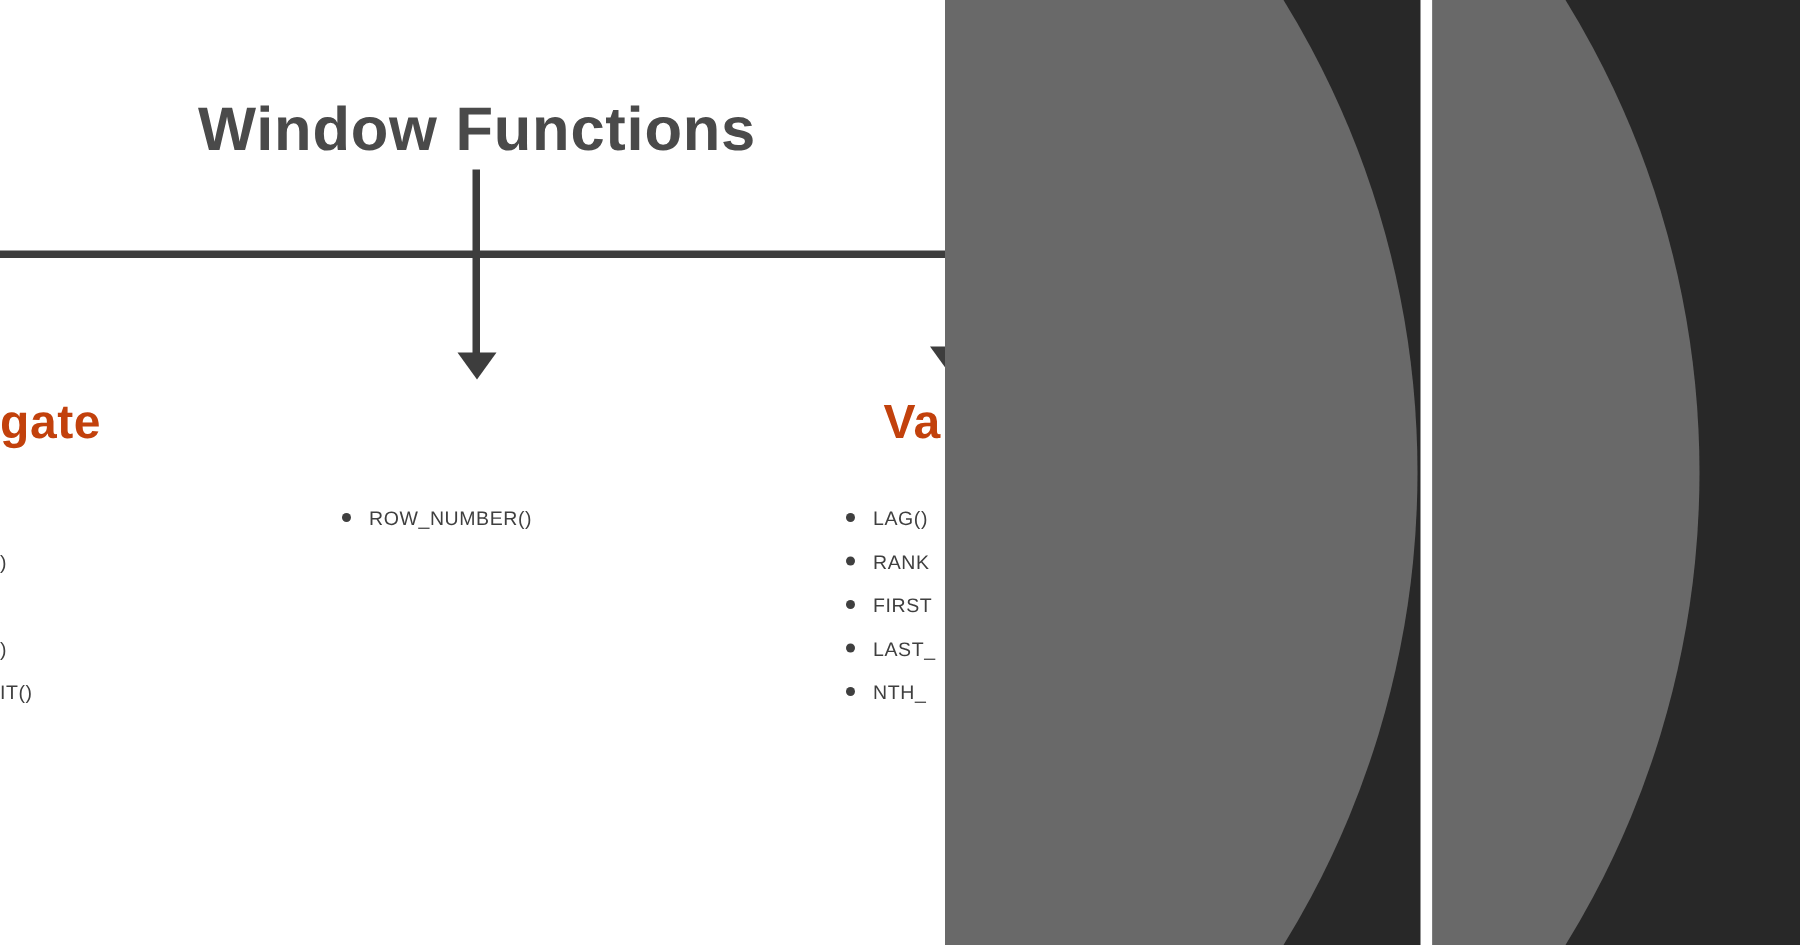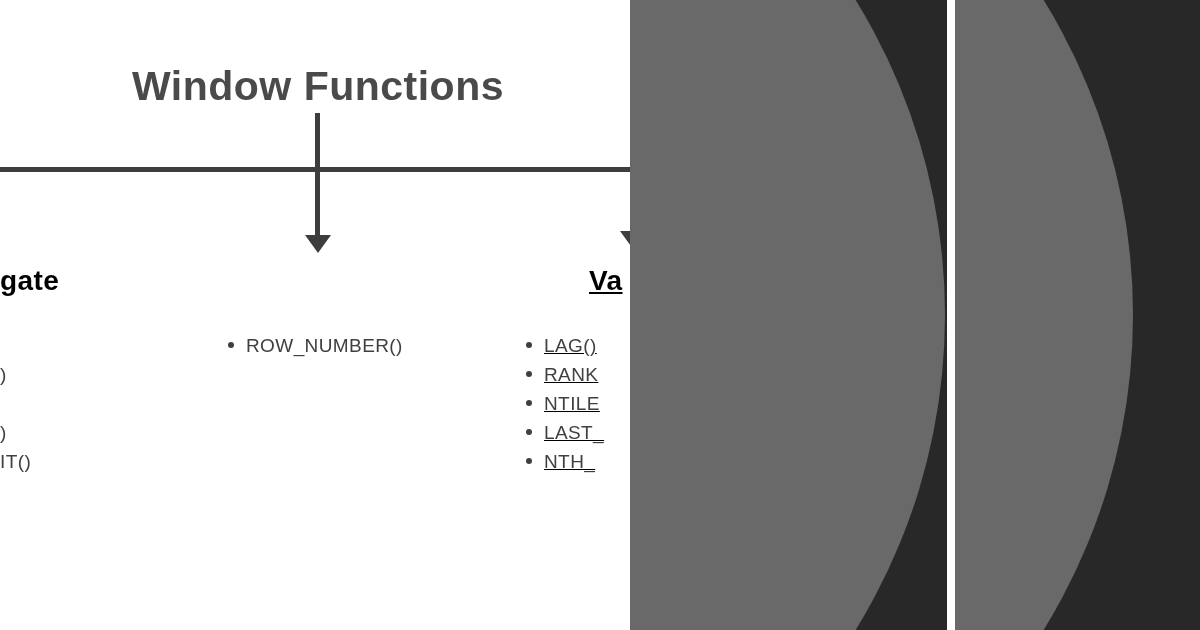--- a/index.html
+++ b/index.html
@@ -14,35 +14,35 @@
 
   .hline { position:absolute; top:167px; left:0; width:634px; height:5px; background:#3d3d3d; }
   .vline { position:absolute; top:113px; left:315px; width:5px; height:124px; background:#3d3d3d; }
 
   .arrow-head { position:absolute; width:0; height:0;
                 border-left:13px solid transparent; border-right:13px solid transparent;
                 border-top:18px solid #3d3d3d; }
   .arrow-head.center { left:305px; top:235px; }
   .arrow-head.value  { left:620px; top:231px; }
 
-  .col-header { position:absolute; top:264px; font-size:28px; line-height:34px;
-                font-weight:bold; color:#000000; letter-spacing:0.4px; }
+  .col-header { position:absolute; top:264px; font-size:32px; line-height:34px;
+                font-weight:bold; color:#c2410c; letter-spacing:0.4px; }
   .col-header.aggregate { left:0; }
   .col-header.ranking   { left:0; width:636px; text-align:center; }
-  .col-header.value     { left:589px;text-decoration:underline; }
+  .col-header.value     { left:589px; }
 
   .fn-list { position:absolute; top:331px; list-style:none; }
-  .fn-list li { height:29px; line-height:29px; font-size:19px; color:#3f3f3f;
+  .fn-list li { height:29px; line-height:29px; font-size:13px; color:#3f3f3f;
                 letter-spacing:0.4px; white-space:nowrap; }
   .fn-list.bulleted li::before { content:""; display:inline-block; width:6px; height:6px;
                 border-radius:50%; background:#3f3f3f; margin-right:12px;
                 vertical-align:middle; margin-bottom:3px; }
   .fn-list.aggregate { left:0; }
   .fn-list.ranking   { left:228px; }
-  .fn-list.value     { left:526px;text-decoration:underline; }
+  .fn-list.value     { left:564px; }
 
   
   .panel { position:absolute; top:0; height:630px; background:#282828; overflow:hidden; }
   .panel-a { left:630px; width:317px; }
   .panel-b { left:955px; width:245px; }
   .circle { position:absolute; width:1200px; height:1200px; border-radius:50%; background:#696969; }
   .panel-a .circle { left:-885px;  top:-285px; }
   .panel-b .circle { left:-1022px; top:-285px; }
 </style>
 </head>
@@ -66,21 +66,21 @@
       <li></li>
       <li>)</li>
       <li>IT()</li>
     </ul>
   <ul class="fn-list bulleted ranking">
       <li>ROW_NUMBER()</li>
     </ul>
   <ul class="fn-list bulleted value">
       <li>LAG()</li>
       <li>RANK</li>
-      <li>NTILE</li>
+      <li>FIRST</li>
       <li>LAST_</li>
       <li>NTH_</li>
     </ul>
 
   <div class="panel panel-a">
     <div class="circle"></div>
   </div>
   <div class="panel panel-b">
     <div class="circle"></div>
   </div>

